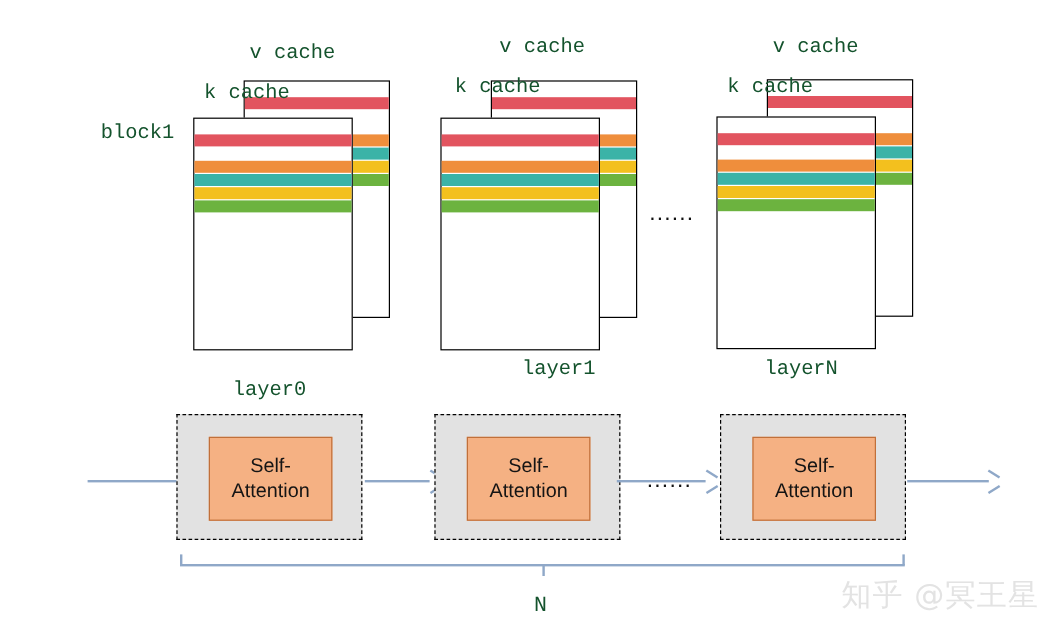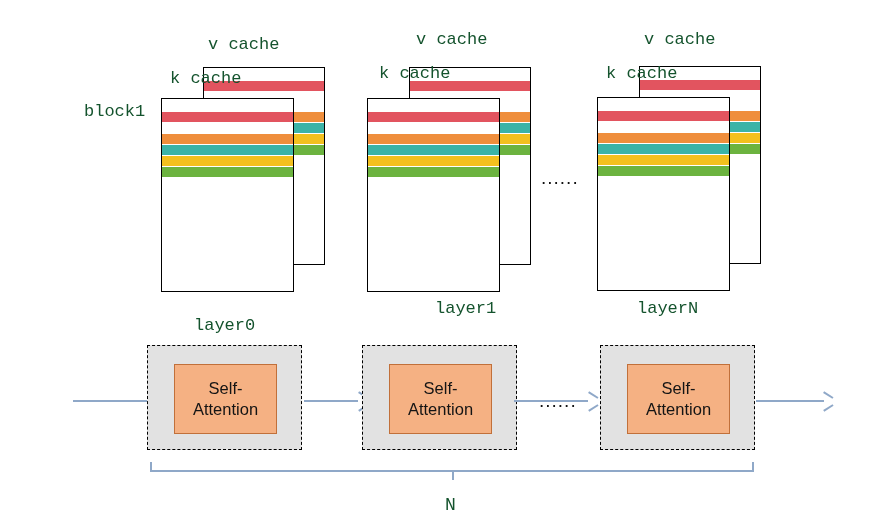--- a/index.html
+++ b/index.html
@@ -257,14 +257,15 @@
 
   <div class="arrow-line" style="left:756px; top:400px; width:68px;"></div>
   <div class="arrow-head" style="left:832px; top:401px;"></div>
 
   <div class="bracket-h" style="left:150px; top:470px; width:604px;"></div>
   <div class="bracket-tick" style="left:150px; top:462px; height:9px;"></div>
   <div class="bracket-tick" style="left:752px; top:462px; height:9px;"></div>
   <div class="bracket-tick" style="left:452px; top:471px; height:9px;"></div>
   <div class="lbl" style="left:445px; top:495px; font-size:18px;">N</div>
 
+  <div class="watermark" style="left:701px; top:482px;">知乎 @冥王星</div>
 
 </div>
 
 </body></html>

